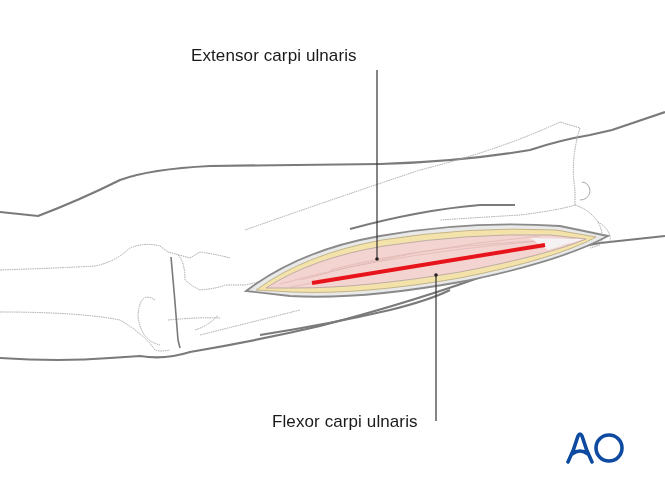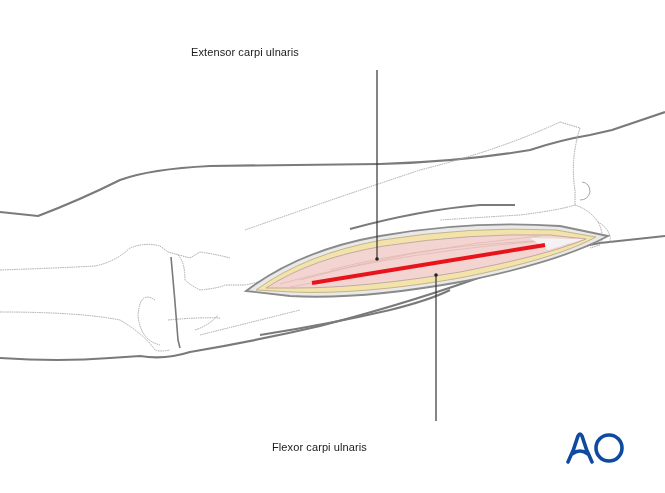--- a/index.html
+++ b/index.html
@@ -1,20 +1,20 @@
 <!DOCTYPE html>
 <html><head>
 <meta charset="utf-8">
 <style>
   html, body { margin: 0; padding: 0; background: #ffffff; }
   body { width: 665px; height: 493px; position: relative; overflow: hidden; font-family: "Liberation Sans", sans-serif; }
   .canvas { position: absolute; left: 0; top: 0; width: 665px; height: 493px; }
-  .label { position: absolute; font-size: 11px; color: #1a1a1a; white-space: nowrap; letter-spacing: 0.1px; }
+  .label { position: absolute; font-size: 17px; color: #1a1a1a; white-space: nowrap; letter-spacing: 0.1px; }
   .label-top { left: 191px; top: 46px; }
-  .label-bottom { left: 272px; top: 441px; }
+  .label-bottom { left: 272px; top: 412px; }
   .logo { position: absolute; left: 566px; top: 430px; width: 60px; height: 36px; }
 </style>
 </head>
 <body>
 
 <div class="canvas">
   <svg width="665" height="493" viewBox="0 0 665 493" xmlns="http://www.w3.org/2000/svg">
 
     <path d="M0,212 L38,216 Q80,200 120,180 Q150,169 210,166 L380,164 Q460,162 530,150 Q560,140 590,135 L612,130 L665,112" fill="none" stroke="#7a7a7a" stroke-width="2.2"></path>
 

